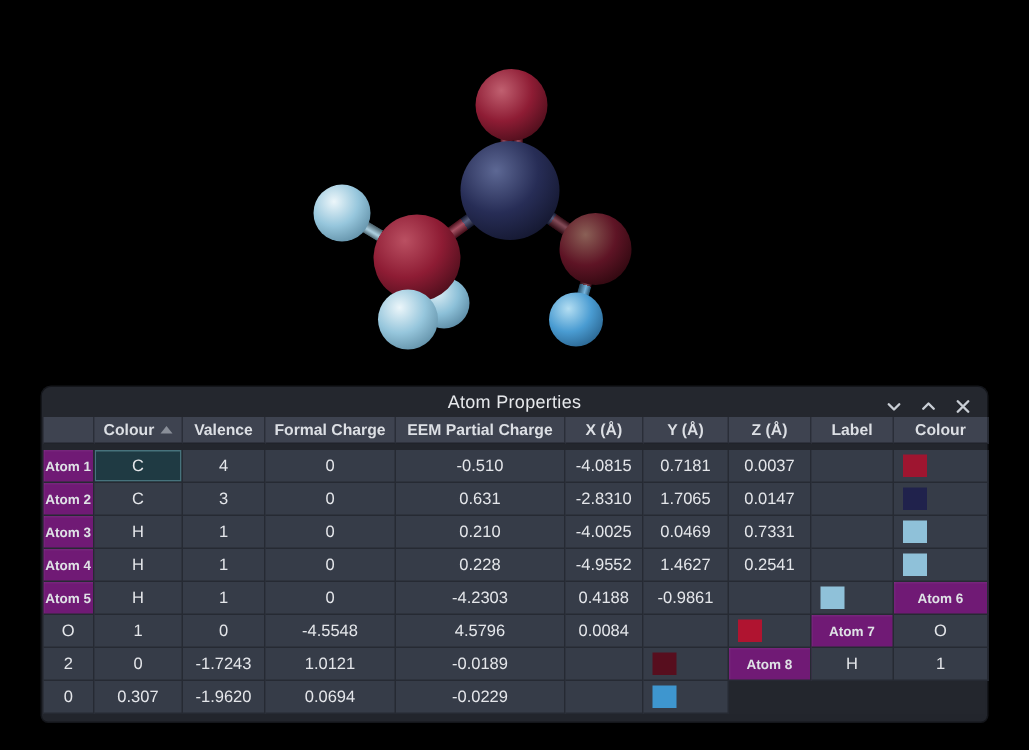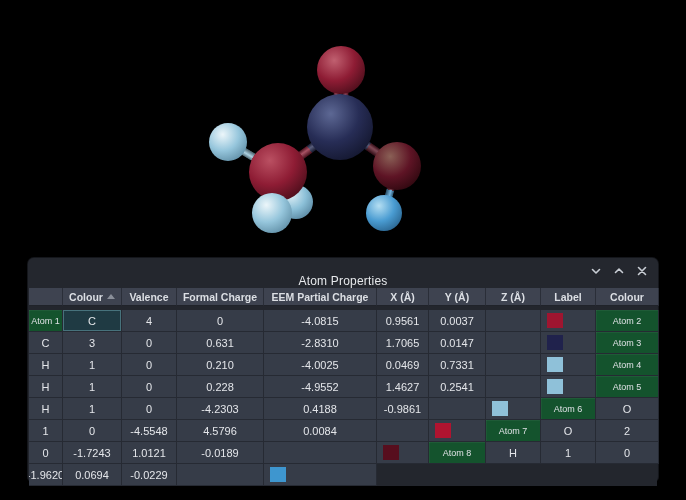--- a/index.html
+++ b/index.html
@@ -11,21 +11,21 @@
   .viewport{position:absolute;left:0;top:0;width:686px;height:258px;background:#000;}
   .atom{position:absolute;border-radius:50%;}
   .bond{position:absolute;transform-origin:center center;}
 
   .panel{
     position:absolute;left:28px;top:258px;width:630px;height:223px;
     border-radius:6px 6px 4px 4px;background:#22252c;
     box-shadow:0 0 0 1px #14161b;
   }
   .titlebar{
-    height:30px;display:flex;align-items:flex-end;justify-content:center;position:relative;
+    height:20px;display:flex;align-items:center;justify-content:center;position:relative;
     background:#24272e;border-radius:6px 6px 0 0;
   }
   .titlebar .title{font-size:12px;color:#e6e8eb;letter-spacing:.2px;}
   .titlebar .controls{position:absolute;right:6px;top:0;height:26px;display:flex;align-items:center;gap:3px;}
   .winbtn{width:20px;height:20px;border:none;background:transparent;padding:0;display:flex;align-items:center;justify-content:center;cursor:default;}
   .winbtn svg{display:block;}
 
   .grid{
     display:grid;margin:0 1px;
     grid-template-columns:34px 59px 55px 87px 113px 52px 57px 55px 55px 63px;
@@ -35,21 +35,21 @@
     box-sizing:border-box;display:flex;align-items:center;justify-content:center;
     border-right:1px solid #262a33;border-bottom:1px solid #262a33;
     background:#363c48;color:#e4e6ea;font-size:11px;white-space:nowrap;overflow:hidden;
   }
   .hcell{
     height:18px;background:#3e4350;color:#dcdfe4;font-weight:600;font-size:10.5px;
     border-right:1px solid #2a2e38;border-bottom:1px solid #20232a;gap:4px;
   }
   .corner{background:#3e4350;}
   .vhead{
-    background:#14532d;color:#dfe2e6;font-size:9px;font-weight:400;
+    background:#701a75;color:#dfe2e6;font-size:9px;font-weight:700;
     box-shadow:inset 0 1px 0 rgba(255,255,255,.05), inset 1px 0 0 rgba(255,255,255,.04);
   }
   .cell.selected{
     background:#1f3a43;box-shadow:inset 0 0 0 1px #47727c;
   }
   .sort-arrow{
     width:0;height:0;border-left:4px solid transparent;border-right:4px solid transparent;
     border-bottom:5px solid #8a8f99;display:inline-block;
   }
   .swatch-cell{justify-content:flex-start;padding-left:6px;}
@@ -132,22 +132,23 @@
       <div class="cell hcell">
         <span>Label</span>
       </div>
       <div class="cell hcell">
         <span>Colour</span>
       </div>
       <div class="cell vhead">Atom 1</div>
       <div class="cell selected">C</div>
       <div class="cell ">4</div>
       <div class="cell ">0</div>
+      <div class="cell ">-0.510</div>
       <div class="cell ">-4.0815</div>
-      <div class="cell ">0.9561</div>
+      <div class="cell ">0.7181</div>
       <div class="cell ">0.0037</div>
       <div class="cell "></div>
       <div class="cell swatch-cell">
         <div class="swatch" style="background: rgb(158, 21, 48);"></div>
       </div>
       <div class="cell vhead">Atom 2</div>
       <div class="cell ">C</div>
       <div class="cell ">3</div>
       <div class="cell ">0</div>
       <div class="cell ">0.631</div>
@@ -212,20 +213,21 @@
       <div class="cell ">1.0121</div>
       <div class="cell ">-0.0189</div>
       <div class="cell "></div>
       <div class="cell swatch-cell">
         <div class="swatch" style="background: rgb(87, 14, 30);"></div>
       </div>
       <div class="cell vhead">Atom 8</div>
       <div class="cell ">H</div>
       <div class="cell ">1</div>
       <div class="cell ">0</div>
+      <div class="cell ">0.307</div>
       <div class="cell ">-1.9620</div>
       <div class="cell ">0.0694</div>
       <div class="cell ">-0.0229</div>
       <div class="cell "></div>
       <div class="cell swatch-cell">
         <div class="swatch" style="background: rgb(62, 150, 207);"></div>
       </div>
     </div>
   <div class="panel-bottom"></div>
 </div>

